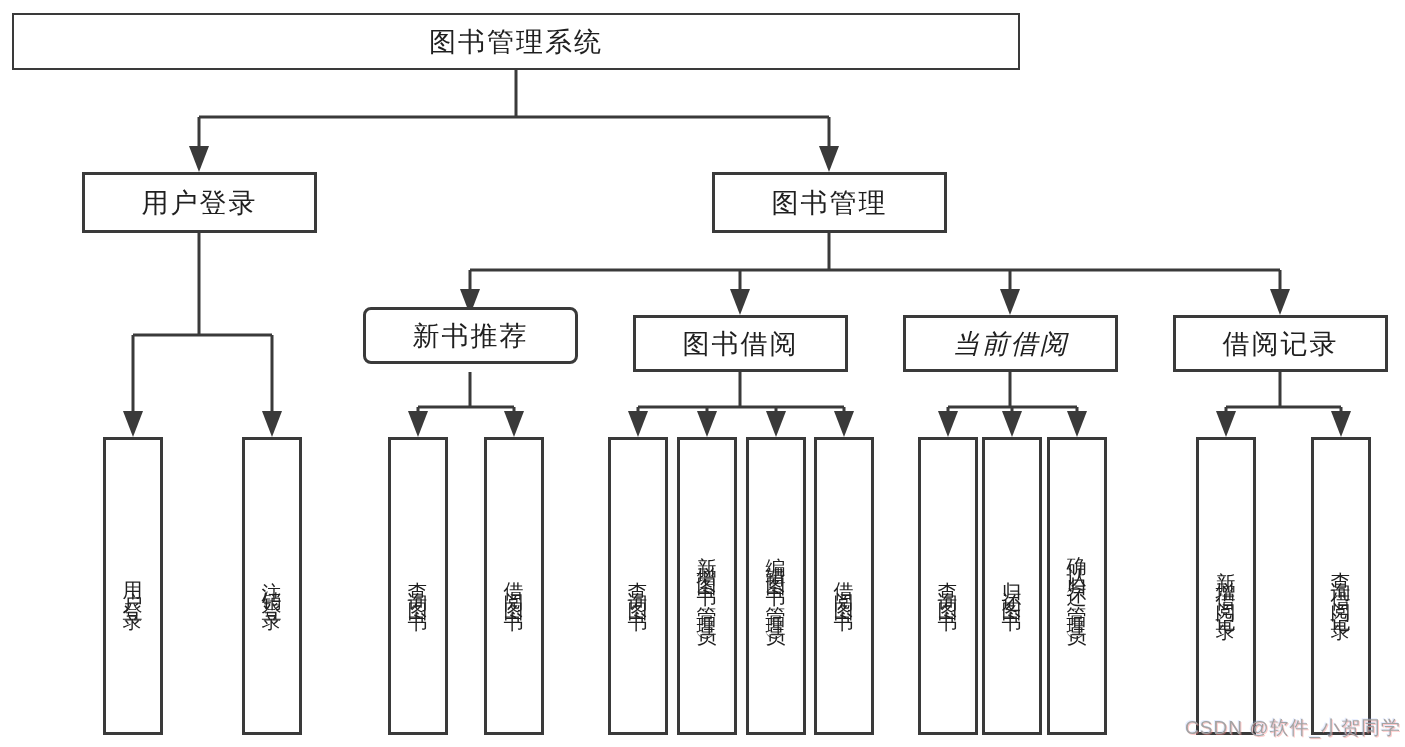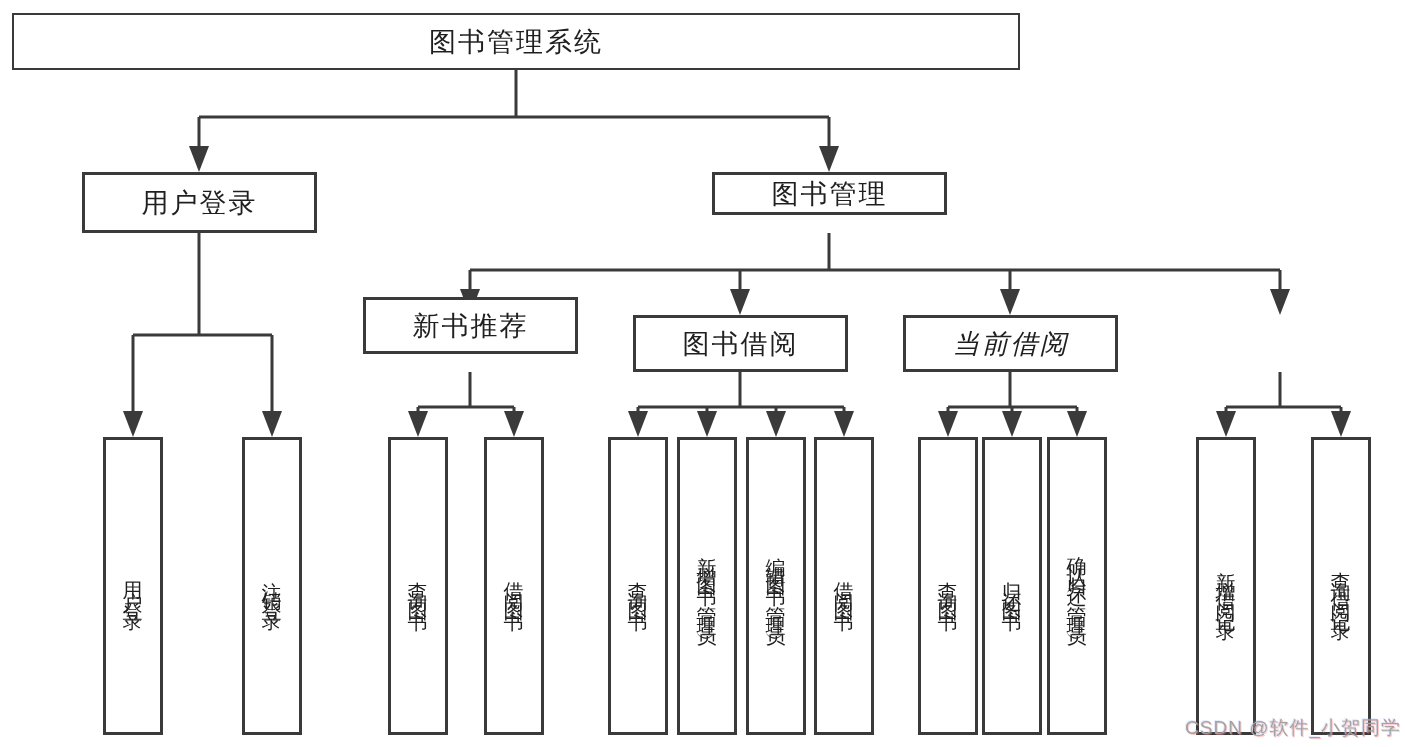--- a/index.html
+++ b/index.html
@@ -93,32 +93,35 @@
     </g>
   </svg>
 
   <div class="box h root" style="left:12px; top:13px; width:1008px; height:57px;">
     <span>图书管理系统</span>
   </div>
 
   <div class="box h" style="left:82px; top:172px; width:235px; height:61px;">
     <span>用户登录</span>
   </div>
-  <div class="box h" style="left:712px; top:172px; width:235px; height:43px;">
+  <div class="box h" style="left:712px; top:172px; width:235px; height:61px;">
     <span>图书管理</span>
   </div>
 
-  <div class="box h" style="left:363px; top:297px; width:215px; height:57px;">
+  <div class="box h" style="left:363px; top:307px; width:215px; height:57px;border-radius:8px;">
     <span>新书推荐</span>
   </div>
   <div class="box h" style="left:633px; top:315px; width:215px; height:57px;">
     <span>图书借阅</span>
   </div>
   <div class="box h" style="left:903px; top:315px; width:215px; height:57px;font-style:italic;">
     <span>当前借阅</span>
+  </div>
+  <div class="box h" style="left:1173px; top:315px; width:215px; height:57px;">
+    <span>借阅记录</span>
   </div>
 
   <div class="box v" style="left:103px; top:437px; width:60px; height:298px;">
     <span>用户登录</span>
   </div>
   <div class="box v" style="left:242px; top:437px; width:60px; height:298px;">
     <span>注销登录</span>
   </div>
 
   <div class="box v" style="left:388px; top:437px; width:60px; height:298px;">

